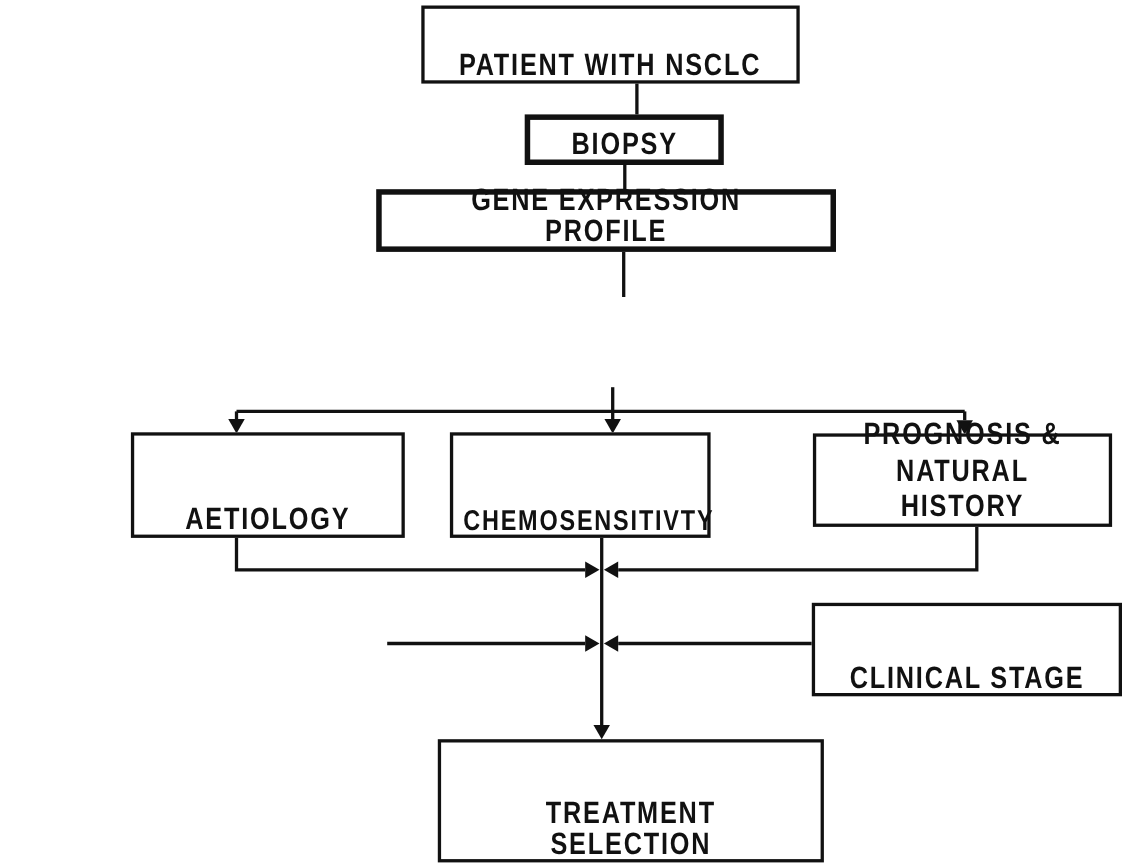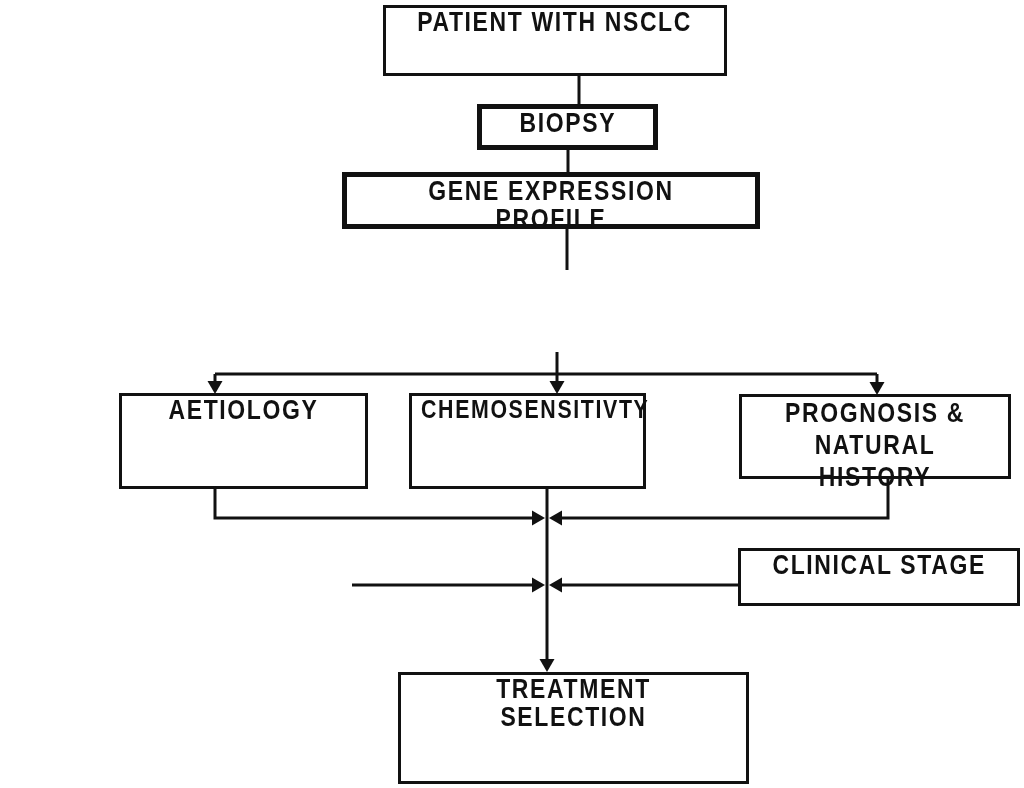--- a/index.html
+++ b/index.html
@@ -30,21 +30,21 @@
   #connectors polygon {
     fill: #111111;
     stroke: none;
   }
   .node {
     position: absolute;
     box-sizing: border-box;
     background: #ffffff;
     border: 3px solid #111111;
     display: flex;
-    align-items: flex-start;
+    align-items: flex-end;
     justify-content: center;
     text-align: center;
   }
   .node .label {
     display: block;
     font-weight: 700;
     font-size: 28px;
     line-height: 1.0;
     letter-spacing: 2px;
     color: #111111;
@@ -55,21 +55,21 @@
   .node.thick  { border-width: 5px; }
   .node.b-patient    { left: 383px; top: 5px;   width: 344px; height: 71px; }
   .node.b-biopsy     { left: 477px; top: 104px; width: 181px; height: 46px; }
   .node.b-gene       { left: 342px; top: 172px; width: 418px; height: 57px; }
   .node.b-diagnosis  { left: 352px; top: 269px; width: 409px; height: 84px; }
   .node.b-aetiology  { left: 119px; top: 393px; width: 249px; height: 96px; }
   .node.b-chemo      { left: 409px; top: 393px; width: 237px; height: 96px; padding-left: 16px; }
   .node.b-chemo .label { font-size: 26px; }
   .node.b-prognosis  { left: 739px; top: 394px; width: 272px; height: 85px; }
   .node.b-comorbid   { left: 2px;   top: 547px; width: 350px; height: 86px; }
-  .node.b-clinical   { left: 738px; top: 548px; width: 282px; height: 58px; }
+  .node.b-clinical   { left: 738px; top: 548px; width: 282px; height: 85px; }
   .node.b-treatment  { left: 398px; top: 672px; width: 351px; height: 112px; }
   .node .label.two-line { line-height: 1.15; }
 </style>
 </head>
 <body>
 
 <div id="canvas">
 
   <svg id="connectors" viewBox="0 0 1024 788" xmlns="http://www.w3.org/2000/svg">
 

